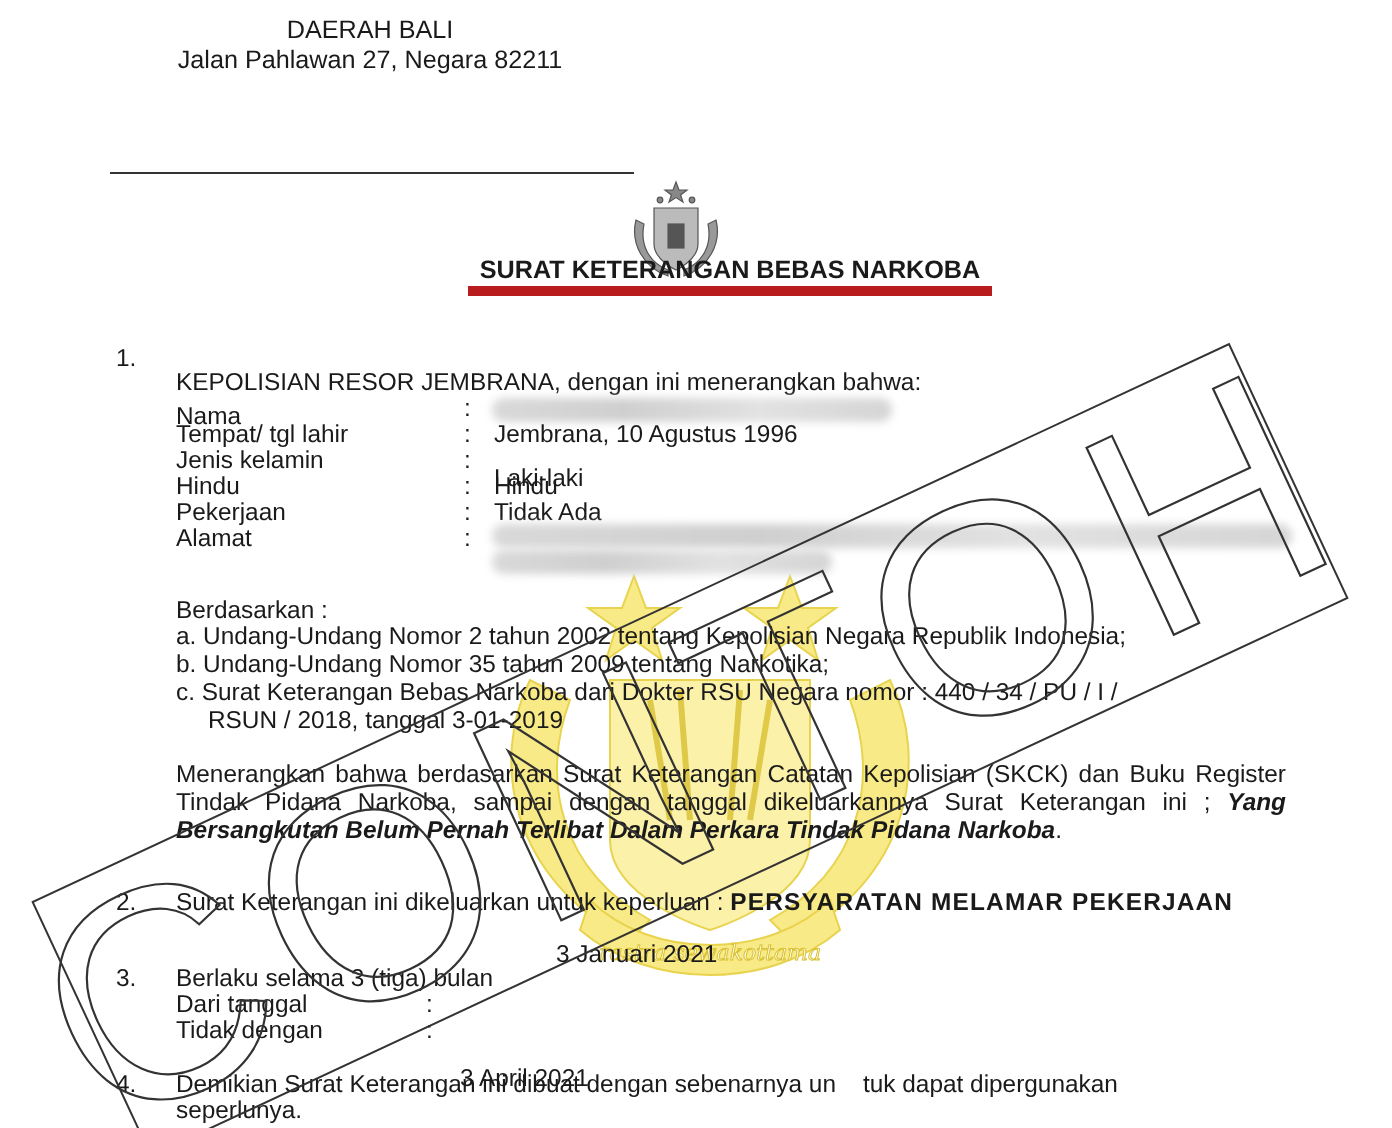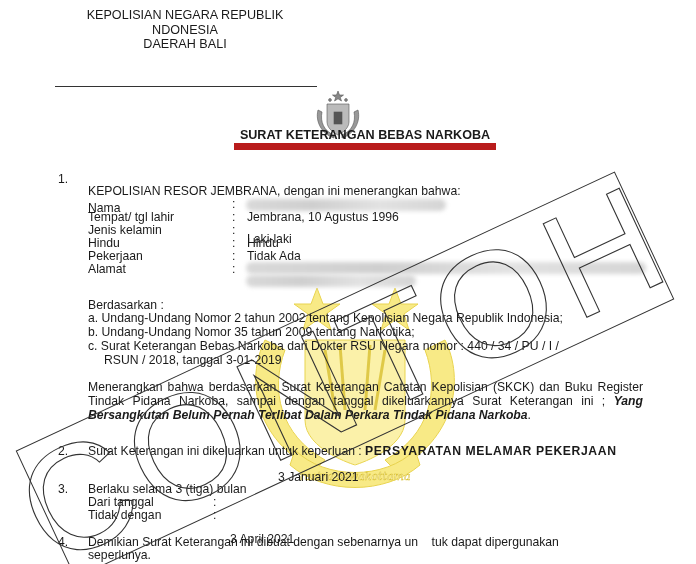--- a/index.html
+++ b/index.html
@@ -2,21 +2,21 @@
 <html><head>
 <meta charset="utf-8">
 <style>
   html,body{margin:0;padding:0;background:#fff;}
   body{width:696px;height:564px;position:relative;overflow:hidden;font-family:"Liberation Sans",sans-serif;color:#1a1a1a;font-size:12.2px;}
   .abs{position:absolute;white-space:nowrap;}
   .kop{position:absolute;left:55px;top:8px;width:260px;text-align:center;line-height:14.5px;font-size:12.6px;}
   .kop .line{display:block;}
   .kop-rule{position:absolute;left:55px;top:86px;width:262px;border-top:1px solid #333;}
   .title{position:absolute;left:190px;top:128px;width:320px;text-align:center;font-weight:bold;font-size:12.6px;line-height:15px;}
-  .title .t1{display:inline-block;border-bottom:7px solid #b91c1c;padding:0 6px;margin-left:30px;}
+  .title .t1{display:inline-block;border-bottom:5px solid #b91c1c;padding:0 6px;margin-left:30px;}
   .num{position:absolute;left:58px;}
   .lbl{position:absolute;left:88px;}
   .colon{position:absolute;left:232px;}
   .val{position:absolute;left:247px;}
   .blur{position:absolute;height:12px;border-radius:6px;background:linear-gradient(90deg,#d9d9d9,#cfcfcf,#e2e2e2,#d5d5d5);filter:blur(2px);}
   .para{position:absolute;left:88px;width:555px;text-align:justify;line-height:14.2px;}
   .para i b, .bi{font-style:italic;font-weight:bold;}
   .wm{position:absolute;pointer-events:none;}
   .emblem{position:absolute;pointer-events:none;}
 </style>
@@ -47,22 +47,22 @@
     <circle cx="18" cy="10" r="1.4"></circle>
       <circle cx="34" cy="10" r="1.4"></circle>
     <path d="M6,20 C3,32 10,44 22,48 L22,45 C12,41 8,32 10,22 Z" fill="#999"></path>
     <path d="M46,20 C49,32 42,44 30,48 L30,45 C40,41 44,32 42,22 Z" fill="#999"></path>
     <path d="M15,14 L37,14 L37,32 C37,40 26,45 26,45 C26,45 15,40 15,32 Z" fill="#bbb"></path>
     <rect x="22" y="22" width="8" height="12" fill="#555"></rect>
   </g>
 </svg>
 
 <div class="kop">
-  <span class="line">KEPOLISIAN NEGARA REPUBLIK NDONESIA</span>
   <span class="line">DAERAH  BALI</span>
+  <span class="line">Jalan Pahlawan  27, Negara 82211</span>
 </div>
 <div class="kop-rule"></div>
 
 <div class="title">
   <span class="t1">SURAT KETERANGAN BEBAS NARKOBA</span><br>
 </div>
 
 <span class="num abs" style="top:172px;">1.</span>
 <span class="lbl abs" style="top:184px;">KEPOLISIAN RESOR JEMBRANA, dengan ini menerangkan bahwa:</span>
 

